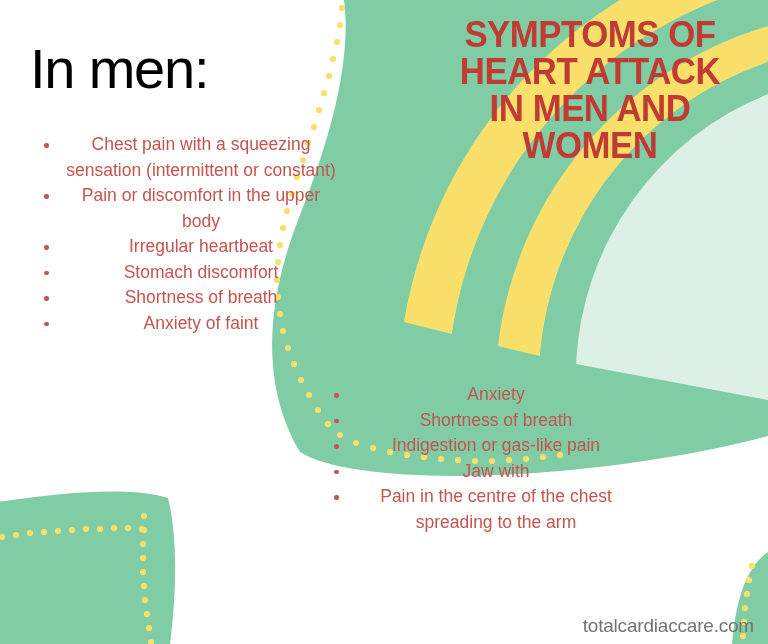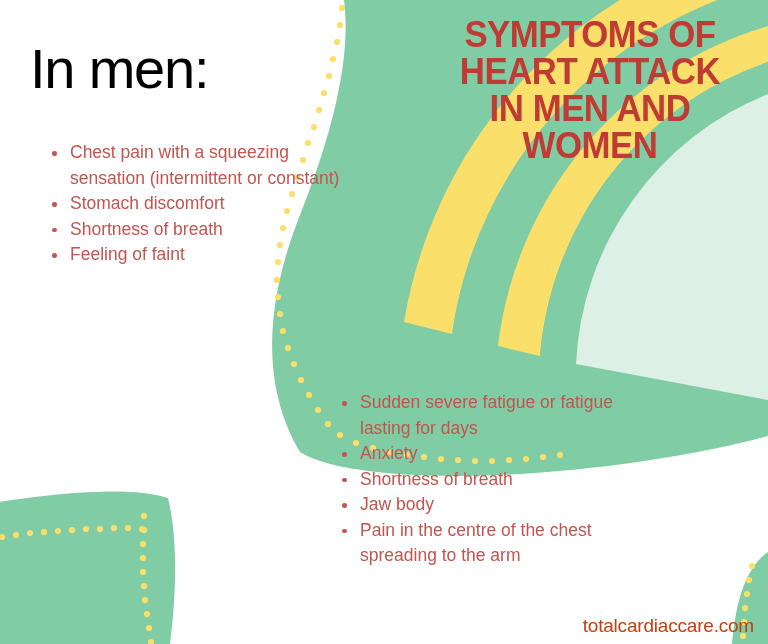--- a/index.html
+++ b/index.html
@@ -58,24 +58,25 @@
     line-height: 46px;
     letter-spacing: -1.2px;
     z-index: 5;
   }
   #men-heading  { left: 30px;  top: 46px;  }
   #women-heading{ left: 320px; top: 302px; }
 
   
   .symptom-list {
     position: absolute;
-    margin: 12px;
+    margin: 4px;
     padding: 0;
     list-style: none;
     z-index: 5;
+    text-align: center;
   }
   #men-list   { left: 36px;  top: 128px; width: 300px; }
   #women-list { left: 326px; top: 378px; width: 310px; }
 
   .symptom-item {
     position: relative;
     padding-left: 22px;
     color: #c4544f;
     font-family: "Liberation Sans", sans-serif;
     font-size: 17.5px;
@@ -91,21 +92,21 @@
     height: 4.5px;
     border-radius: 50%;
     background: #c4544f;
   }
 
   
   #footer-url {
     position: absolute;
     right: 14px;
     bottom: 6px;
-    color: #c2410c;
+    color: #737373;
     font-family: "Liberation Sans", sans-serif;
     font-size: 19px;
     line-height: 24px;
     letter-spacing: -0.2px;
     z-index: 6;
   }
 </style>
 </head>
 <body>
 
@@ -246,29 +247,31 @@
     <span class="title-line">SYMPTOMS OF</span>
     <span class="title-line">HEART ATTACK</span>
     <span class="title-line">IN MEN AND</span>
     <span class="title-line">WOMEN</span>
   </div>
 
   <div class="col-heading" id="men-heading">In men:</div>
 
   <ul class="symptom-list" id="men-list">
     <li class="symptom-item">Chest pain with a squeezing sensation (intermittent or constant)</li>
+    <li class="symptom-item">Pain or discomfort in the upper body</li>
+    <li class="symptom-item">Irregular heartbeat</li>
     <li class="symptom-item">Stomach discomfort</li>
     <li class="symptom-item">Shortness of breath</li>
-    <li class="symptom-item">Feeling of faint</li>
+    <li class="symptom-item">Anxiety of faint</li>
   </ul>
 
 
   <ul class="symptom-list" id="women-list">
-    <li class="symptom-item">Sudden severe fatigue or fatigue lasting for days</li>
     <li class="symptom-item">Anxiety</li>
     <li class="symptom-item">Shortness of breath</li>
-    <li class="symptom-item">Jaw body</li>
+    <li class="symptom-item">Indigestion or gas-like pain</li>
+    <li class="symptom-item">Jaw with</li>
     <li class="symptom-item">Pain in the centre of the chest spreading to the arm</li>
   </ul>
 
   <div id="footer-url">totalcardiaccare.com</div>
 
 </div>
 
 </body></html>

